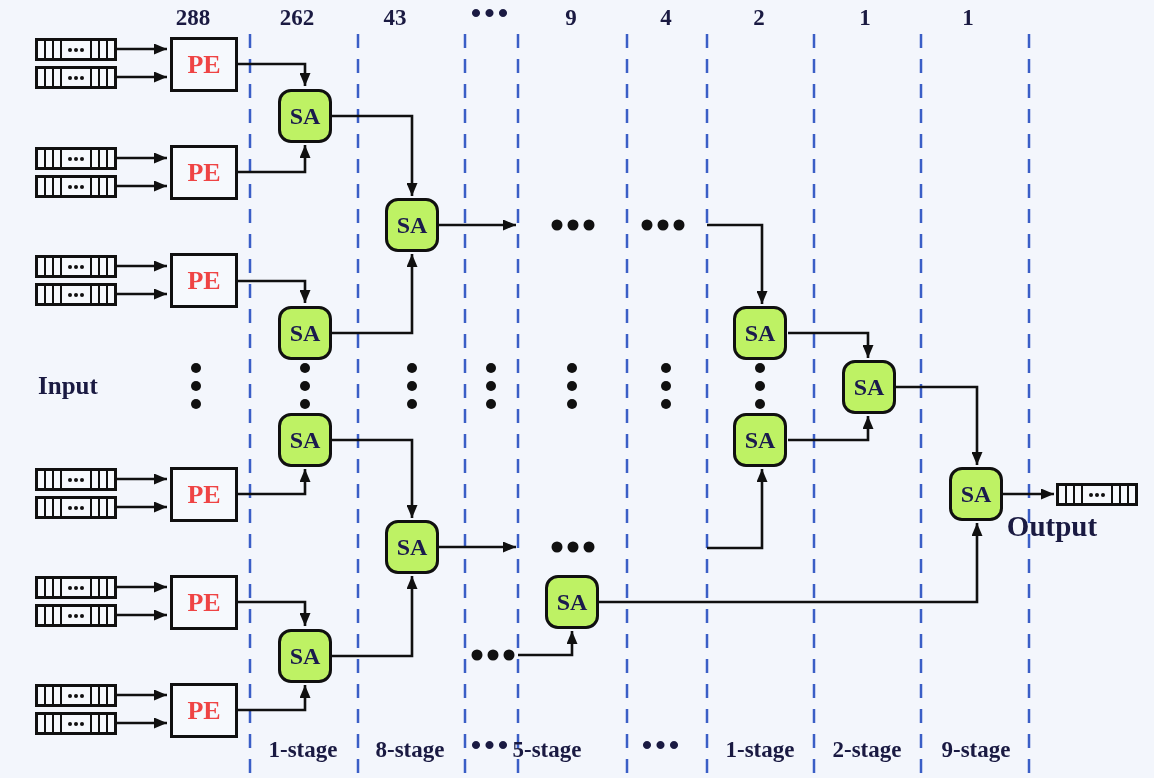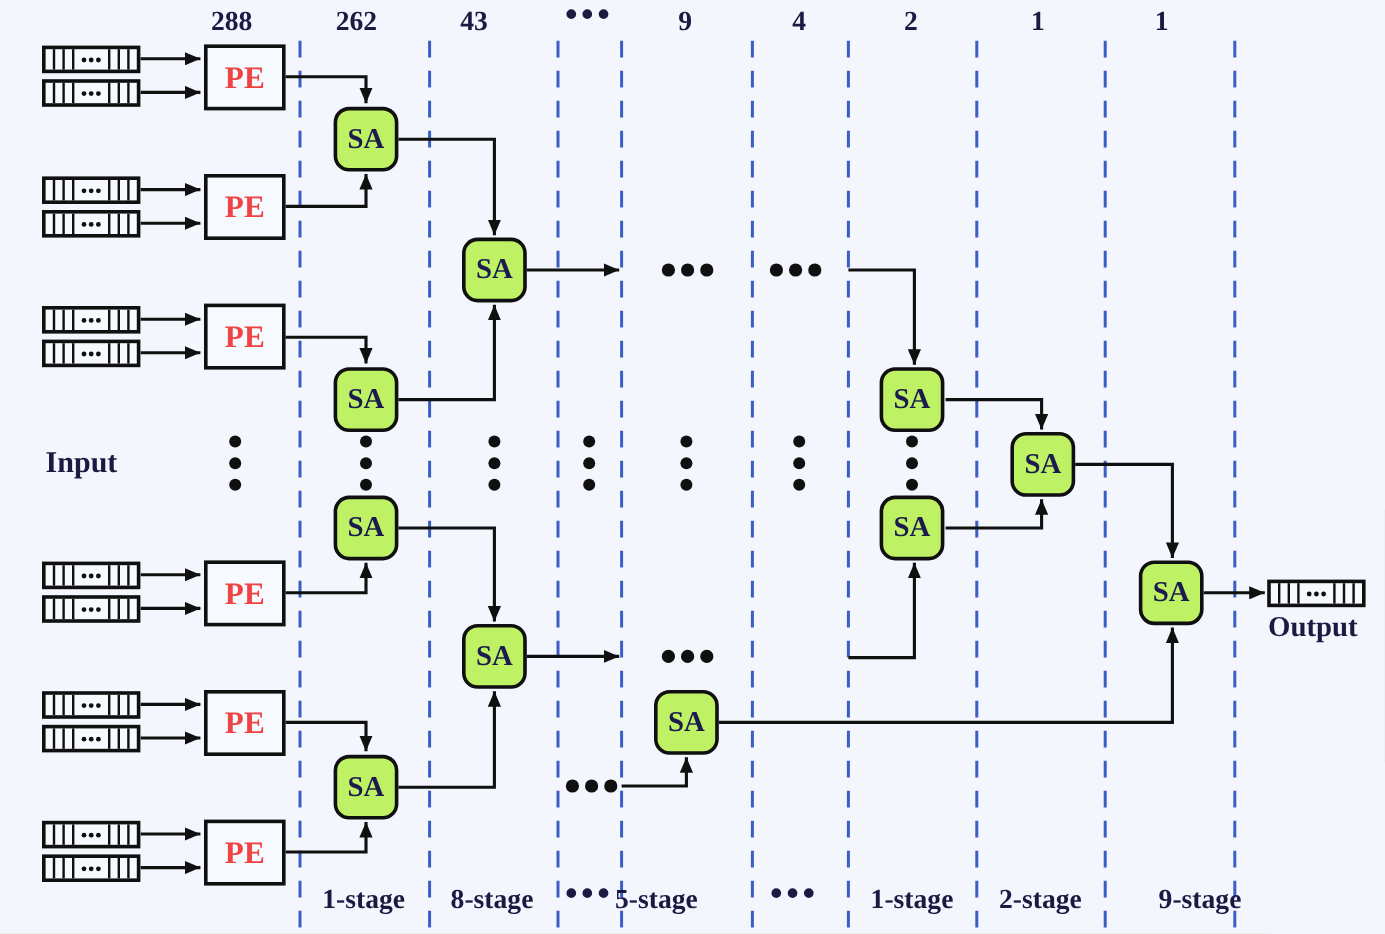--- a/index.html
+++ b/index.html
@@ -168,24 +168,24 @@
   <span class="toplabel" style="left:865px">1</span>
   <span class="toplabel" style="left:968px">1</span>
 
   <span class="stagelabel" style="left:303px">1-stage</span>
   <span class="stagelabel" style="left:410px">8-stage</span>
   <span class="stagelabel dots-text" style="left:491px;top:732px">•••</span>
   <span class="stagelabel" style="left:547px">5-stage</span>
   <span class="stagelabel dots-text" style="left:662px;top:732px">•••</span>
   <span class="stagelabel" style="left:760px">1-stage</span>
   <span class="stagelabel" style="left:867px">2-stage</span>
-  <span class="stagelabel" style="left:1000px">9-stage</span>
+  <span class="stagelabel" style="left:976px">9-stage</span>
 
   <span class="side-label" style="left:38px;top:372px">Input</span>
-  <span class="side-label" style="left:1094px;top:510px;transform:translateX(-50%);font-size:24px">Output</span>
+  <span class="side-label" style="left:1052px;top:510px;transform:translateX(-50%);font-size:29px">Output</span>
 
   <div class="reg" style="left:35px;top:38px">
       <i></i>
       <i></i>
       <i></i>
       <b class="mid">
         <u></u>
         <u></u>
         <u></u>
       </b>

